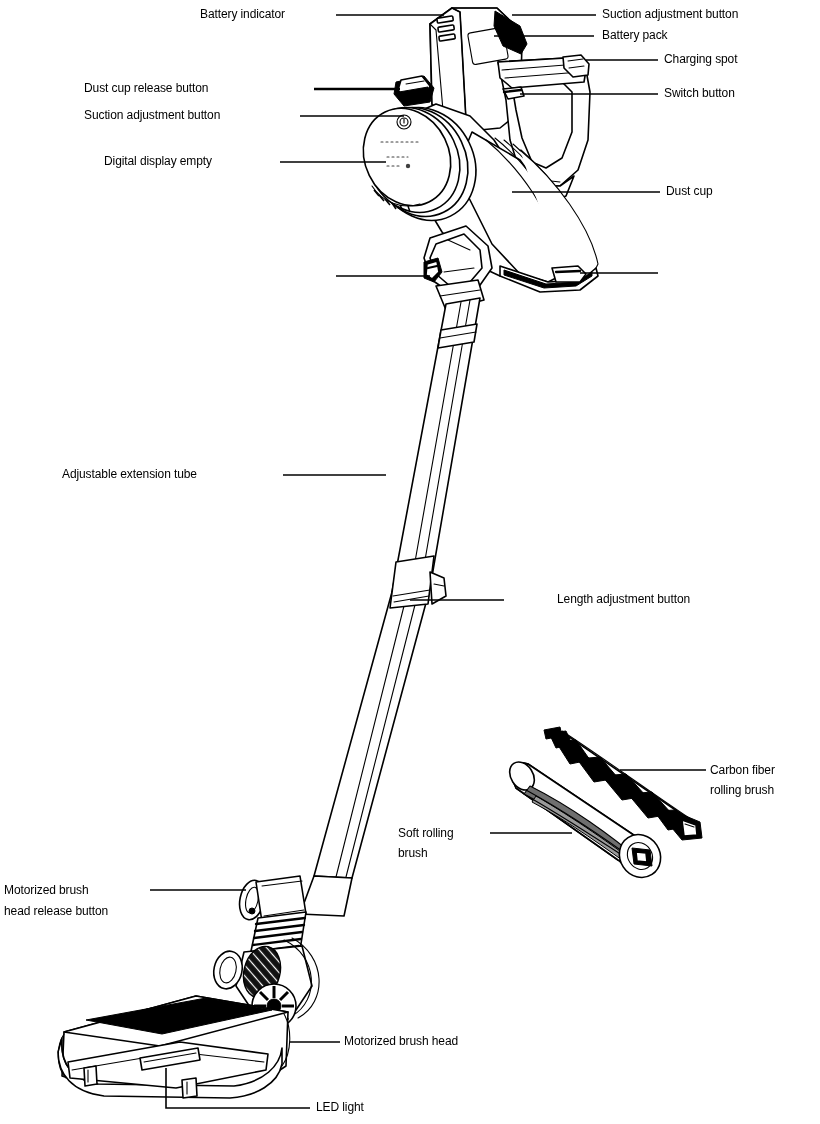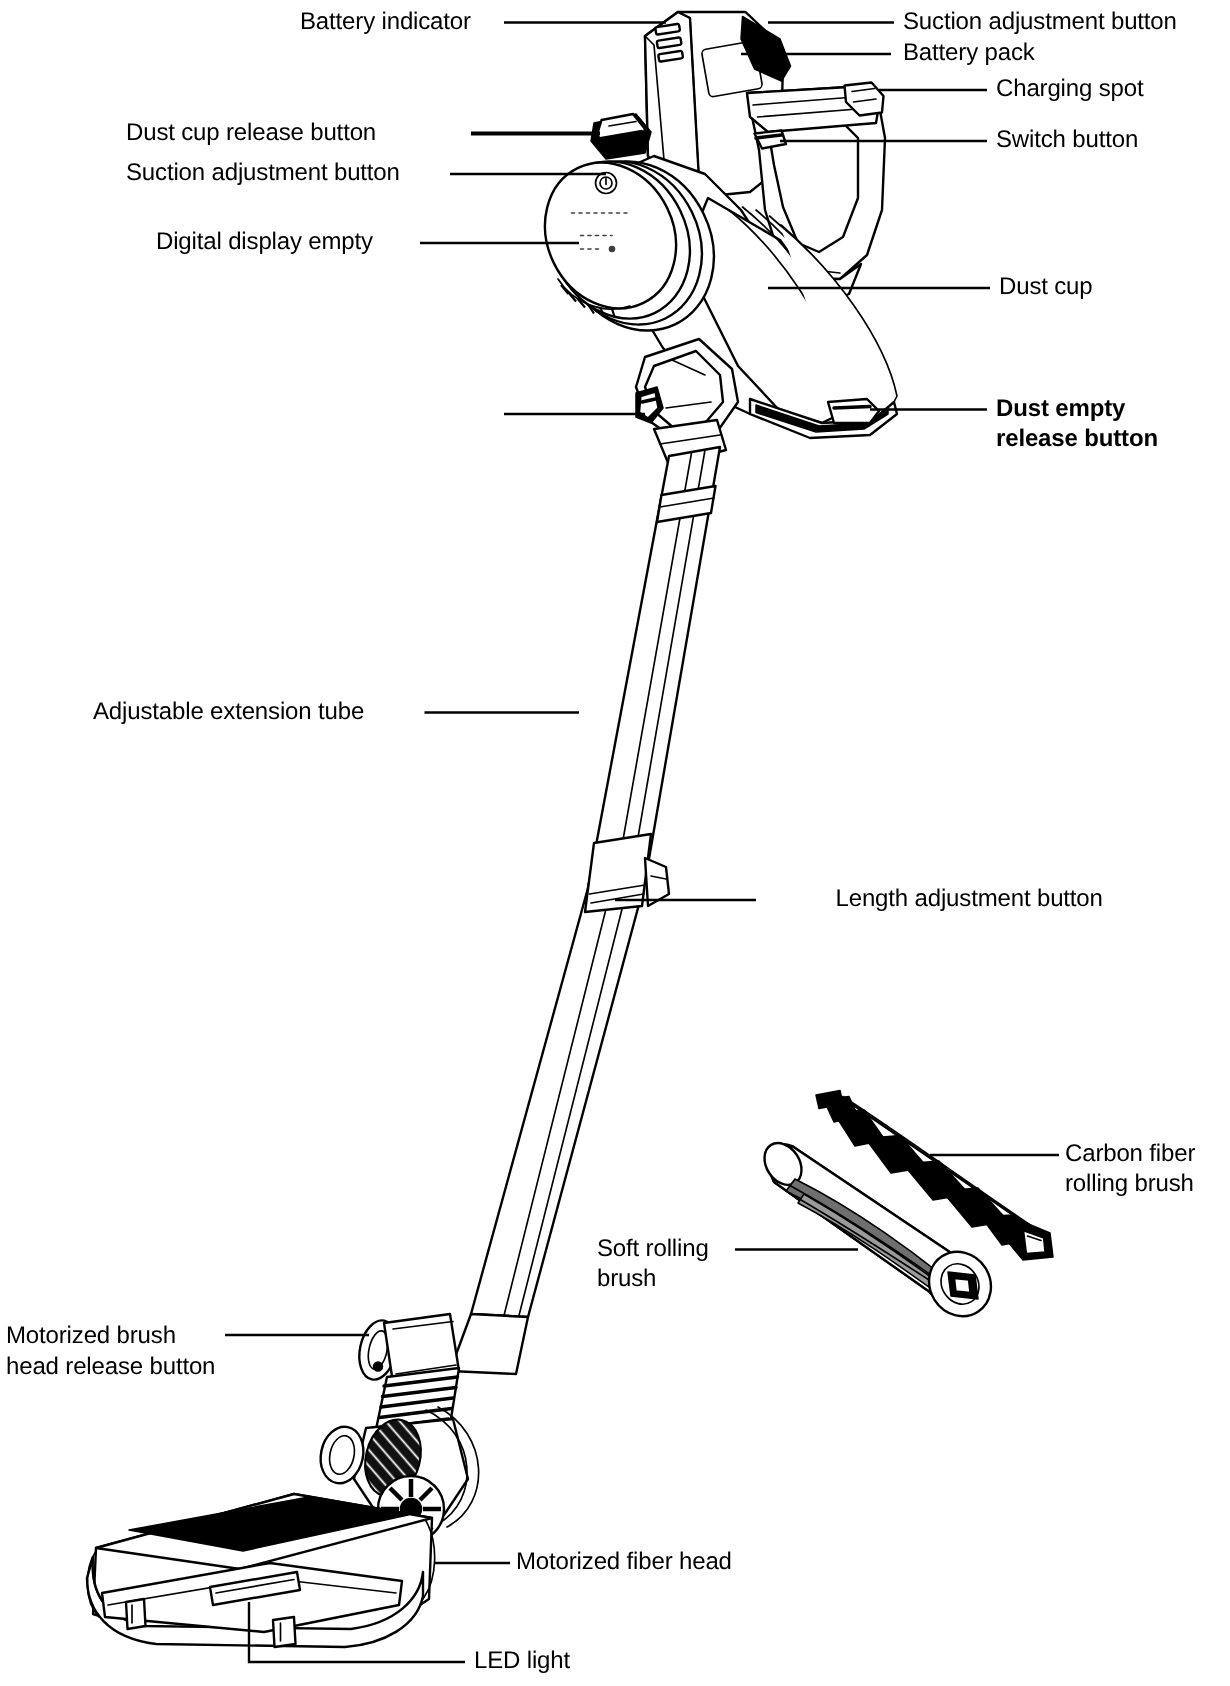--- a/index.html
+++ b/index.html
@@ -16,21 +16,21 @@
     overflow:hidden;
   }
   #artwork{
     position:absolute;
     left:0; top:0;
     width:820px; height:1124px;
   }
   .callout{
     position:absolute;
     font-family:"Liberation Sans", sans-serif;
-    font-size:16px;
+    font-size:12px;
     line-height:19px;
     color:#000000;
     white-space:pre-line;
     letter-spacing:-0.1px;
   }
   .callout.right{ text-align:left; }
   .callout.left{ text-align:left; }
   .callout.bold{ font-weight:bold; }
   #leaders{
     position:absolute;
@@ -402,33 +402,31 @@
 
   <div class="callout left" style="left:84px; top:79px;">Dust cup release button</div>
 
   <div class="callout left" style="left:84px; top:106px;">Suction adjustment button</div>
 
   <div class="callout left" style="left:104px; top:152px;">Digital display empty</div>
 
   <div class="callout right" style="left:666px; top:182px;">Dust cup</div>
 
 
-  <div class="callout right bold" style="left:664px; top:263px; line-height:20px;">Dust empty
-release button</div>
 
   <div class="callout left" style="left:62px; top:465px;text-align:center;">Adjustable extension tube</div>
 
   <div class="callout right" style="left:510px; top:590px;margin-left:47px;">Length adjustment button</div>
 
   <div class="callout right" style="left:710px; top:760px; line-height:20px;">Carbon fiber
 rolling brush</div>
 
   <div class="callout left" style="left:398px; top:823px; line-height:20px;">Soft rolling
 brush</div>
 
   <div class="callout left" style="left:4px; top:880px; line-height:21px;">Motorized brush
 head release button</div>
 
-  <div class="callout right" style="left:344px; top:1032px;">Motorized fiber head</div>
+  <div class="callout right" style="left:344px; top:1032px;">Motorized brush head</div>
 
   <div class="callout right" style="left:316px; top:1098px;">LED light</div>
 
 </div>
 
 </body></html>

